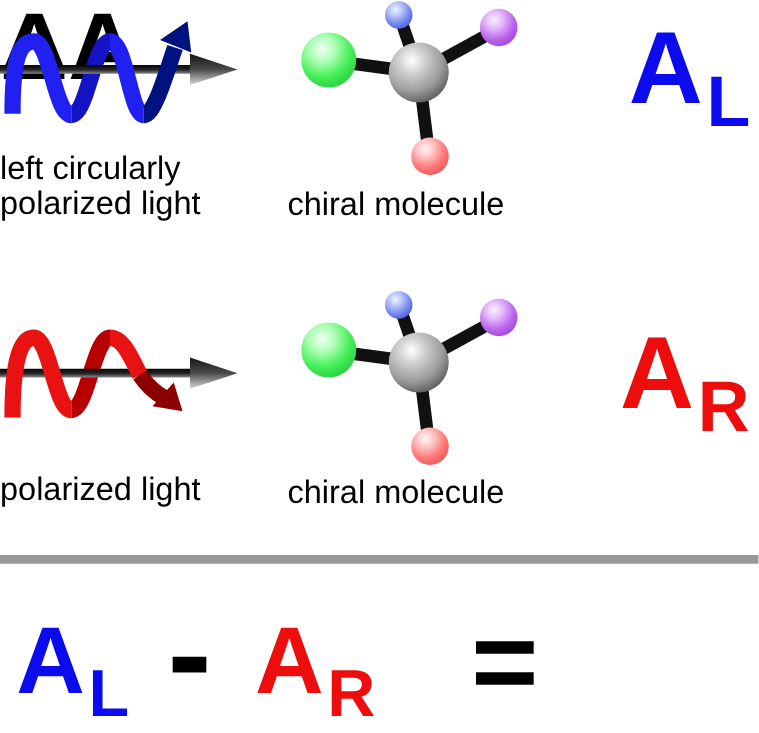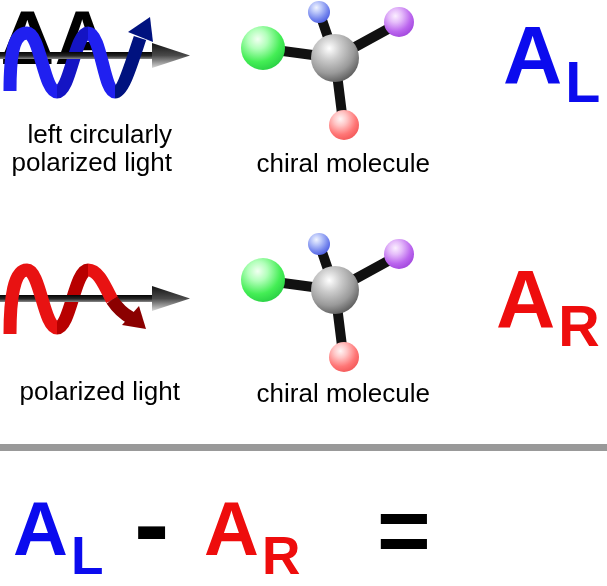--- a/index.html
+++ b/index.html
@@ -10,24 +10,24 @@
     --atom-purple:#bb66ee; --atom-red:#ff7777; --bond-black:#111111;
   }
   html,body{margin:0;padding:0;background:#fff;}
   .canvas{
     position:relative; width:607px; height:586px; background:#ffffff; overflow:hidden;
     font-family:"Liberation Sans", sans-serif; color:var(--text-black);
   }
   .abs{position:absolute;}
   svg{display:block;}
   .light-label{
-    position:absolute; text-align:right; font-size:26px; line-height:28px; color:var(--text-black);
+    position:absolute; text-align:left; font-size:26px; line-height:28px; color:var(--text-black);
   }
   .molecule-label{
-    position:absolute; text-align:right; font-size:26px; color:var(--text-black); width:200px;
+    position:absolute; text-align:left; font-size:26px; color:var(--text-black); width:200px;
   }
   .absorbance{
     position:absolute; font-weight:bold; line-height:1; font-size:82px; white-space:nowrap;
   }
   .absorbance .sub{font-size:0.7em; position:relative; top:0.33em; margin-left:3px;}
   .blue-text{color:var(--accent-blue);}
   .red-text{color:var(--accent-red);}
   .divider{position:absolute; left:0; top:444px; width:607px; height:7px; background:var(--divider-gray);}
   .eq-term{
     position:absolute; top:491px; font-weight:bold; font-size:76px; line-height:1; white-space:nowrap;

